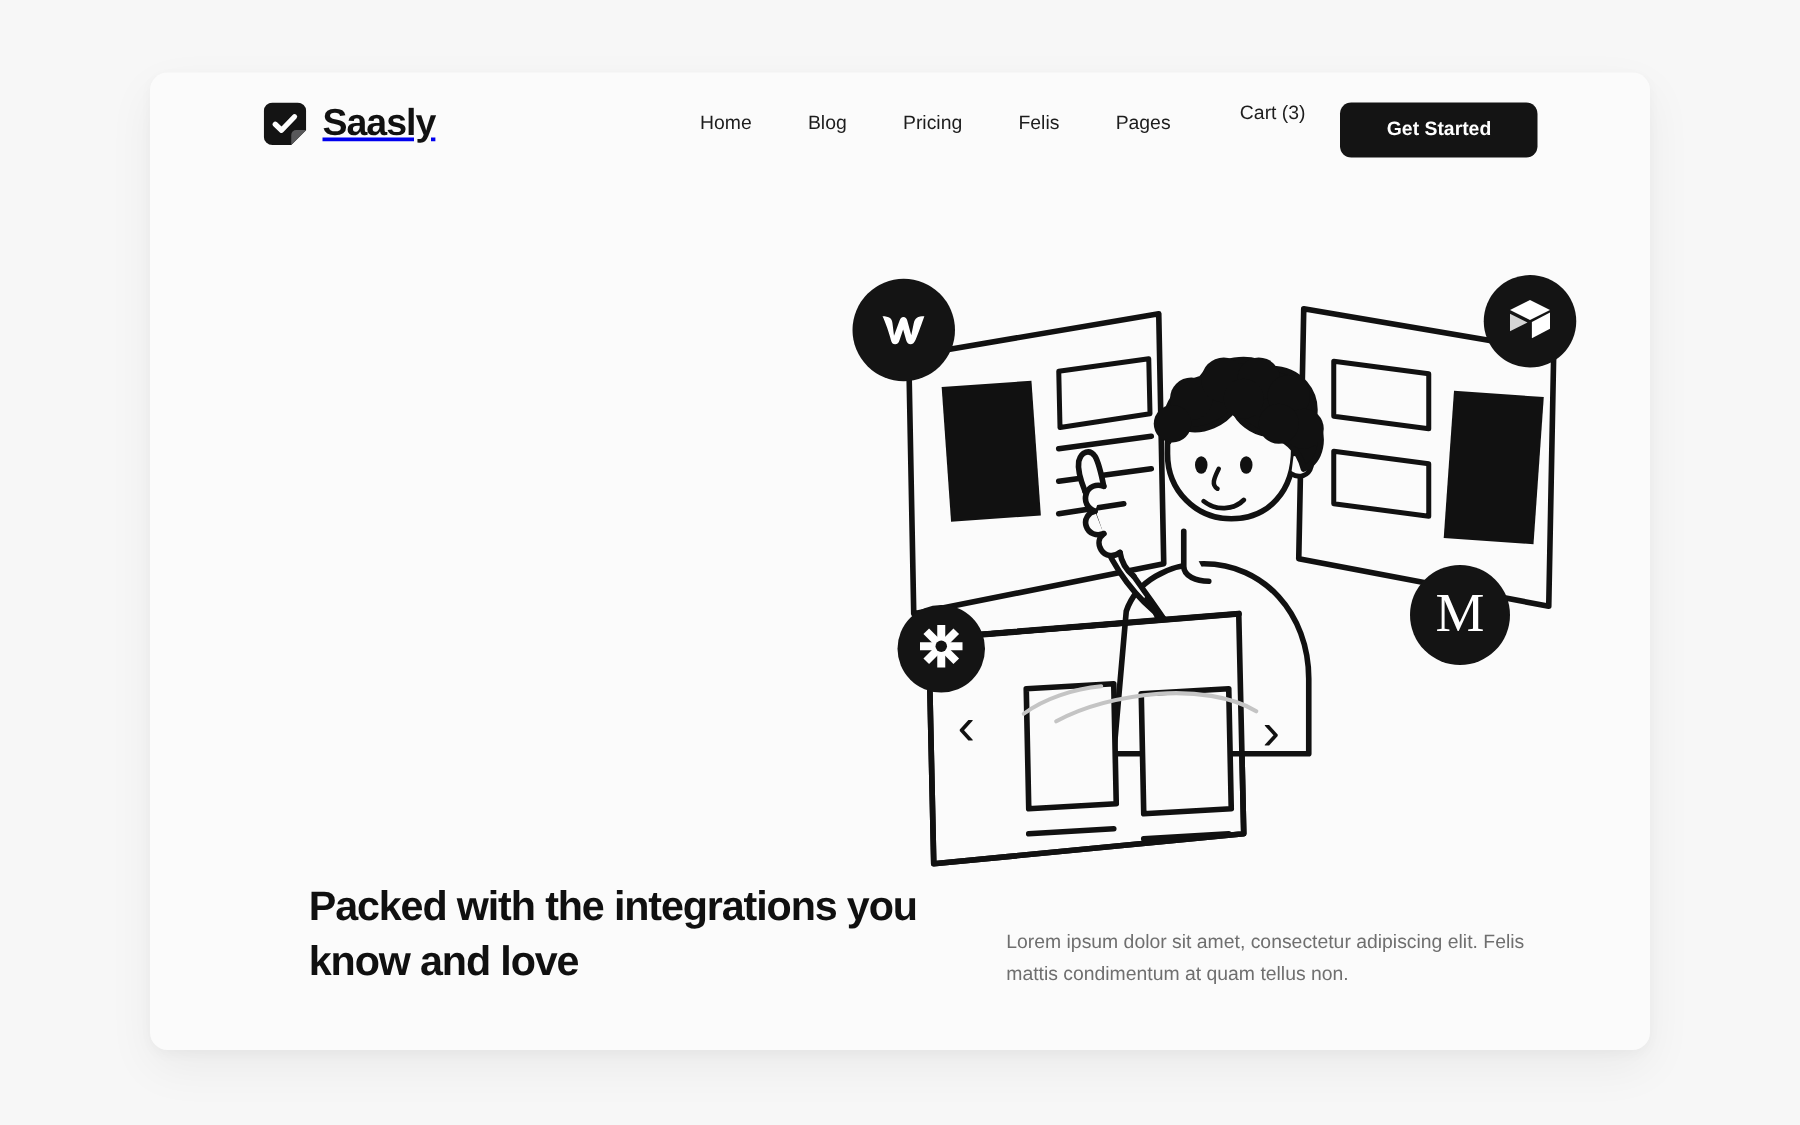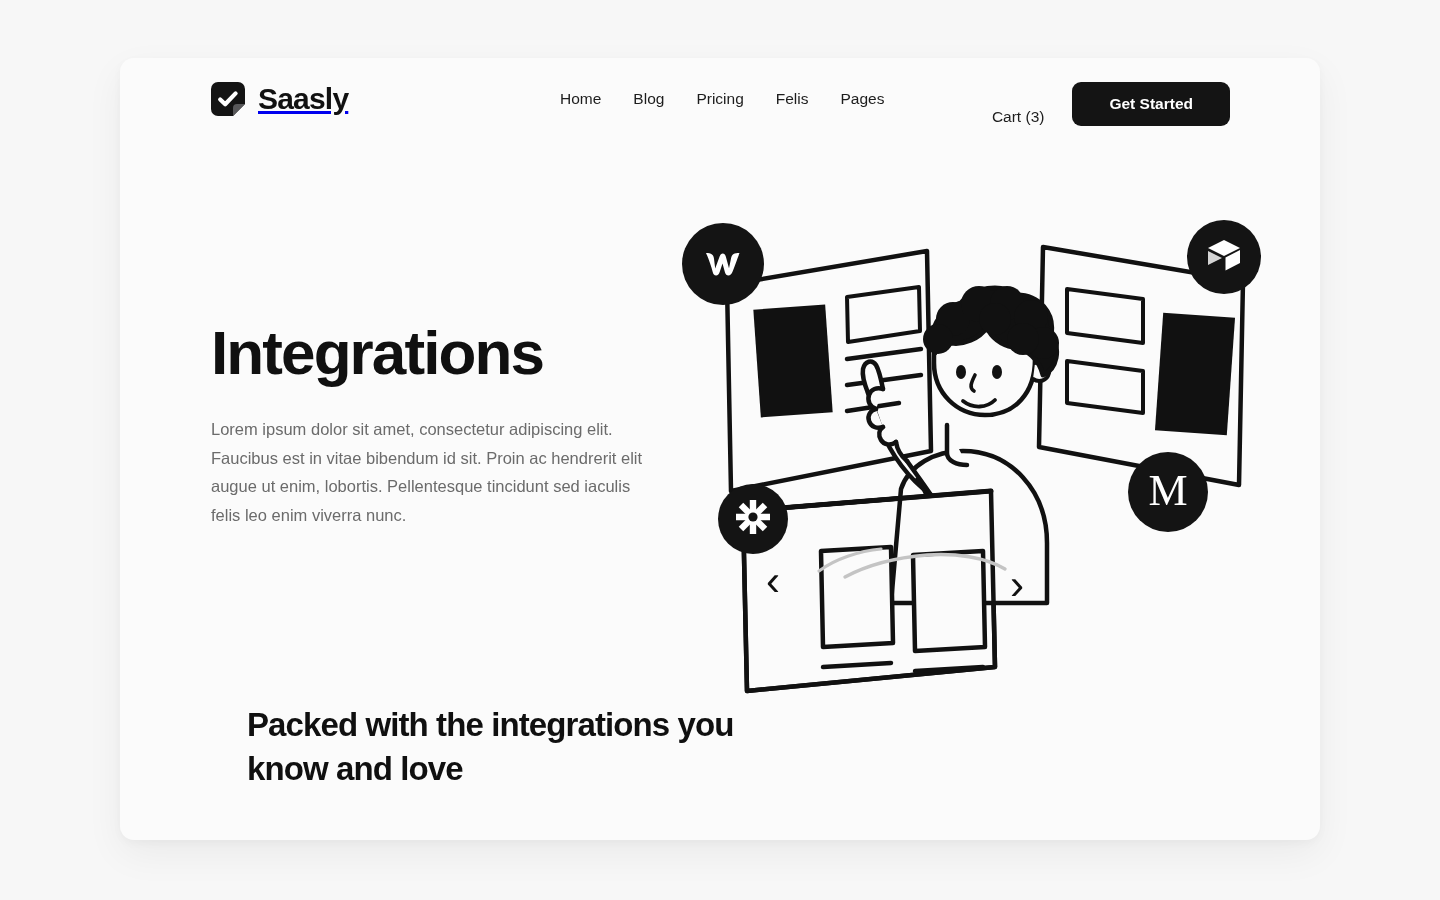--- a/index.html
+++ b/index.html
@@ -61,36 +61,36 @@
     color: #111111;
     line-height: 1;
   }
 
   .nav {
     position: absolute;
     left: 440px;
     top: 33px;
     display: flex;
     align-items: center;
-    gap: 32px;
+    gap: 45px;
   }
   .nav-link {
     font-size: 15.5px;
     color: #1d1d1d;
     text-decoration: none;
     line-height: 1;
     white-space: nowrap;
   }
 
   .header-right {
     position: absolute;
     right: 90px;
     top: 24px;
     display: flex;
-    align-items: flex-end;
+    align-items: flex-start;
     gap: 28px;
   }
   .cart-link {
     font-size: 15.5px;
     color: #1d1d1d;
     text-decoration: none;
     white-space: nowrap;
   }
   .cta-button {
     background: #141414;
@@ -210,24 +210,20 @@
       <a class="nav-link" href="#">Felis</a>
       <a class="nav-link" href="#">Pages</a>
     </nav>
 
     <div class="header-right">
       <a class="cart-link" href="#">Cart (3)</a>
       <button class="cta-button">Get Started</button>
     </div>
   </div>
 
-  <div class="hero-text">
-    <h1 class="hero-title">Integrations</h1>
-    <p class="hero-desc">Lorem ipsum dolor sit amet, consectetur adipiscing elit. Faucibus est in vitae bibendum id sit. Proin ac hendrerit elit augue ut enim, lobortis. Pellentesque tincidunt sed iaculis felis leo enim viverra nunc.</p>
-  </div>
 
   <div class="illustration">
     <svg width="590" height="500" viewBox="0 0 590 500" xmlns="http://www.w3.org/2000/svg">
       <g fill="none" stroke="#111111" stroke-width="4.5" stroke-linecap="round" stroke-linejoin="round">
 
         <path d="M32 82 L232 48 L236 248 L36 288 Z" fill="#fbfbfb"></path>
         <rect x="62" y="104" width="72" height="108" fill="#111111" stroke="none" transform="rotate(-4 98 158)"></rect>
         <path d="M152 94 L224 84 L225 128 L153 139 Z" fill="#fbfbfb" stroke-width="4"></path>
         <path d="M152 156 L226 146" stroke-width="4.5"></path>
         <path d="M152 182 L226 172" stroke-width="4.5"></path>
@@ -326,14 +322,15 @@
         <circle cx="20" cy="20" r="4.6" fill="#141414"></circle>
       </svg>
     </span>
   </div>
 
   <div class="badge badge-medium">
     <span class="badge-letter-m">M</span>
   </div>
 
   <h2 class="bottom-heading">Packed with the integrations you know and love</h2>
+  <p class="bottom-desc">Lorem ipsum dolor sit amet, consectetur adipiscing elit. Felis mattis condimentum at quam tellus non.</p>
 
 </div>
 
 </body></html>

